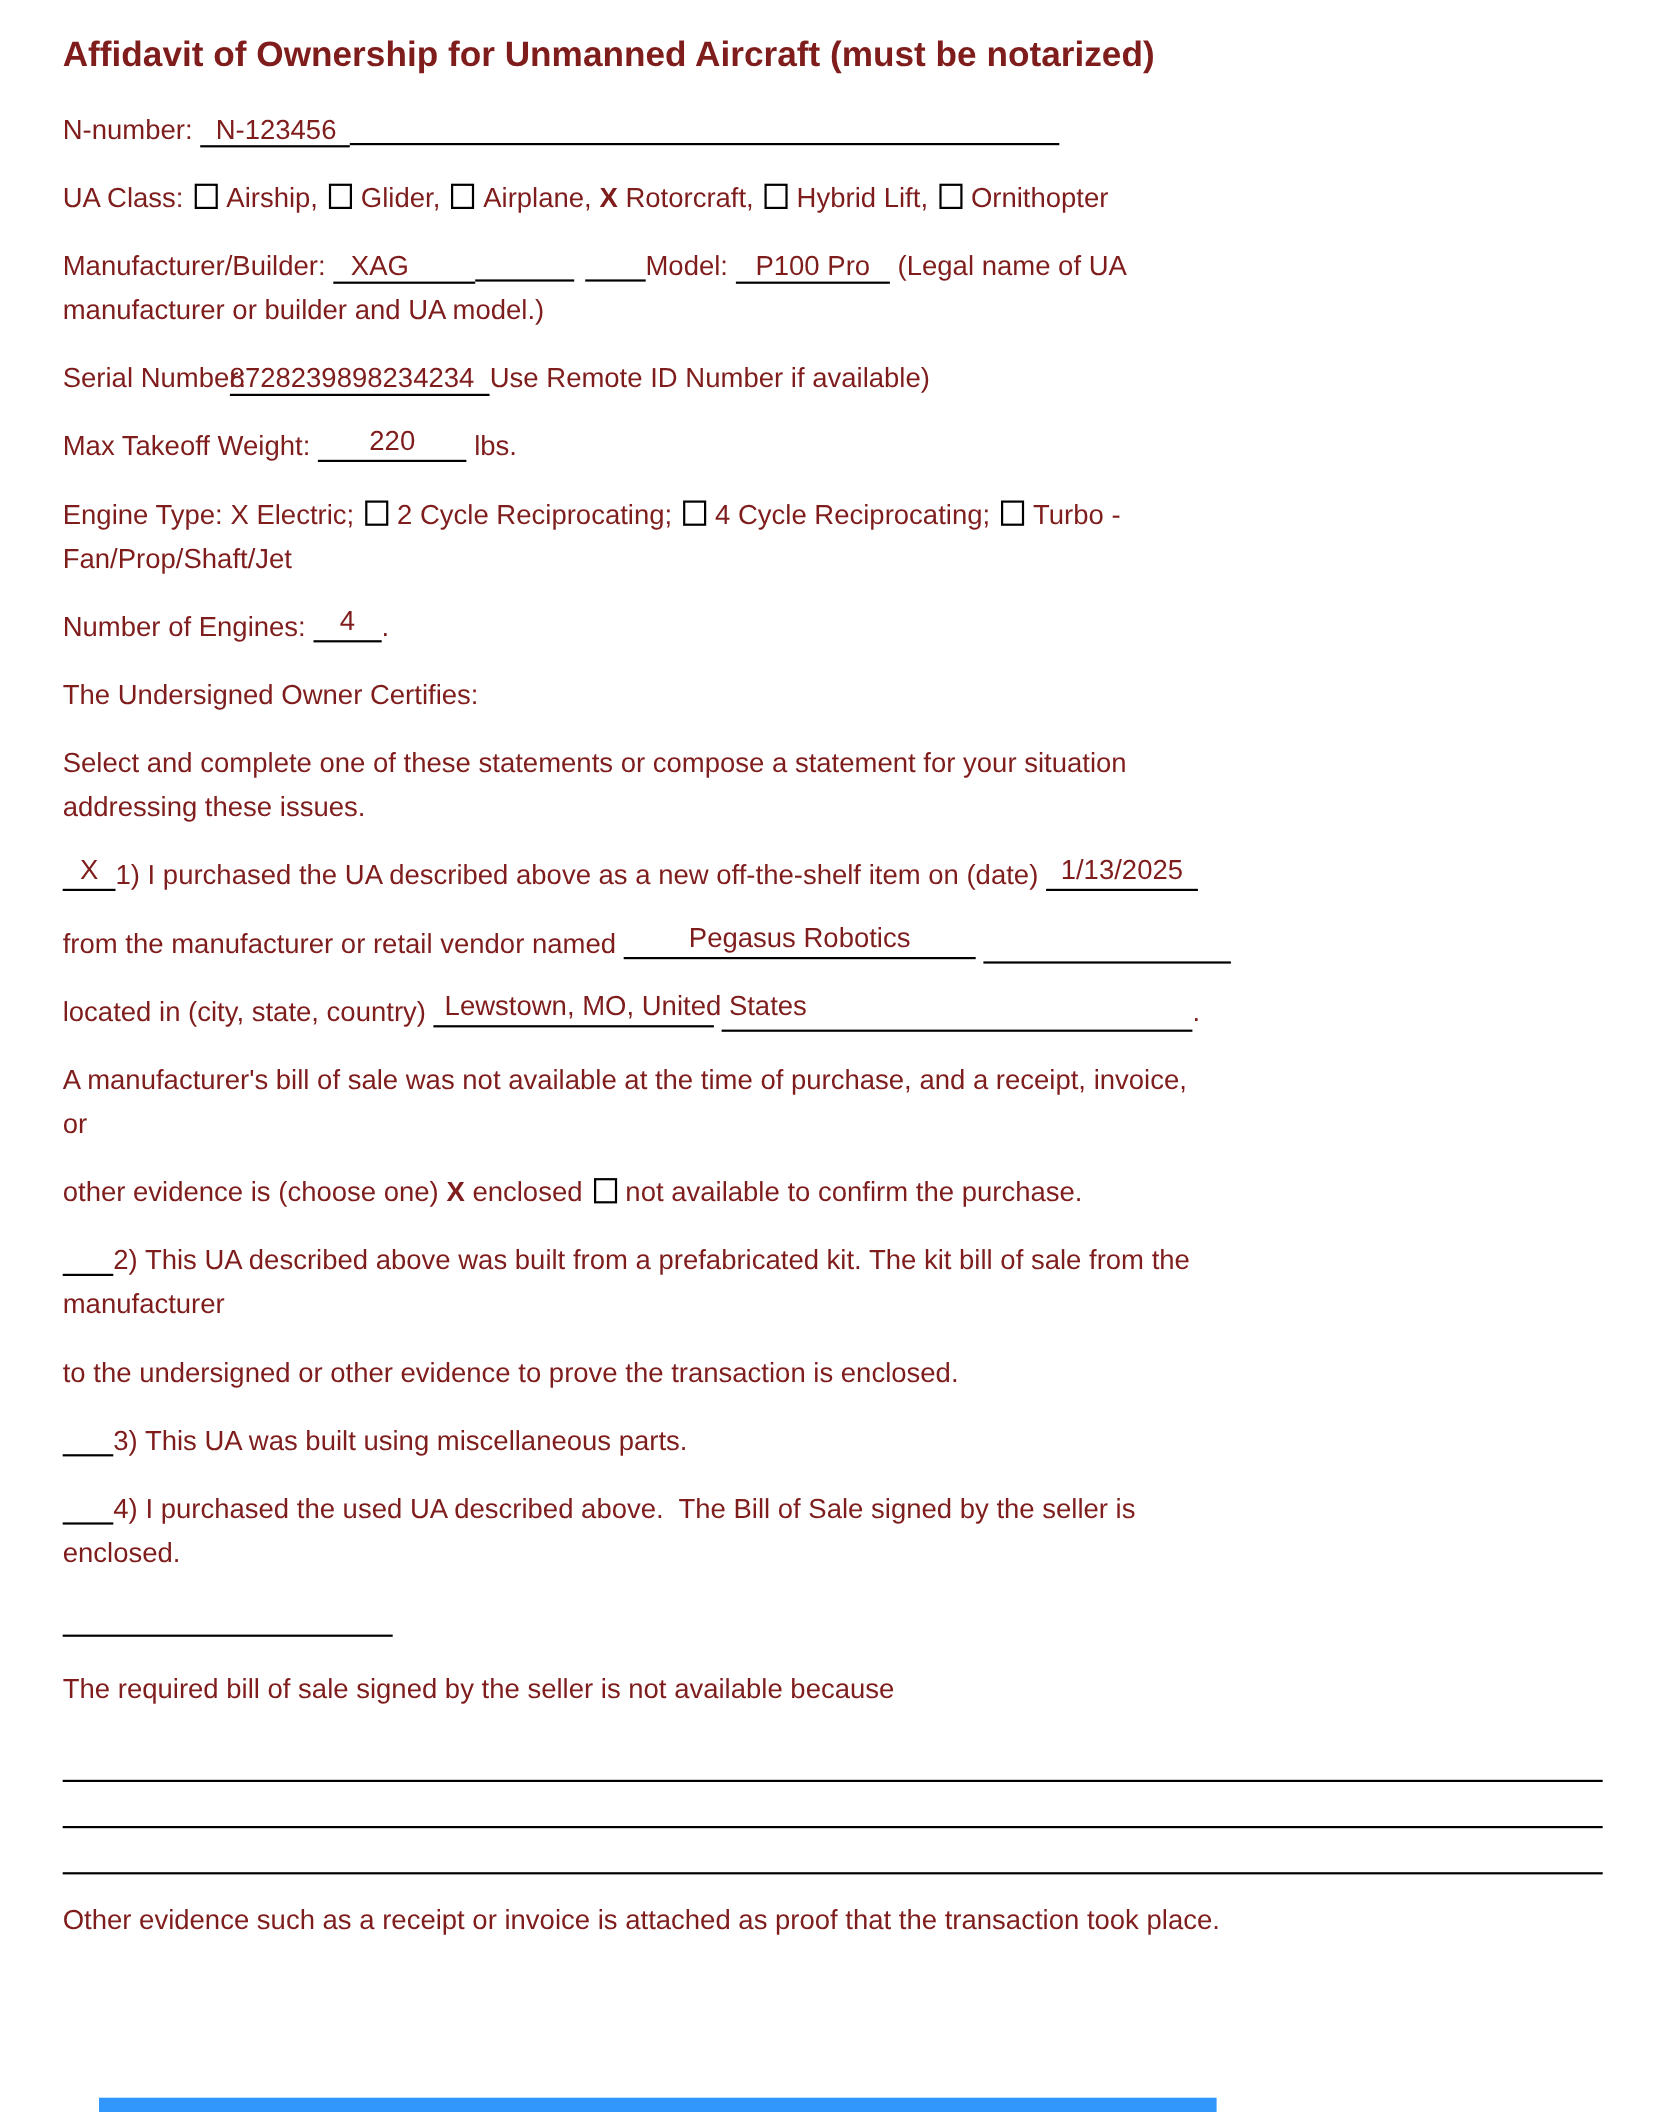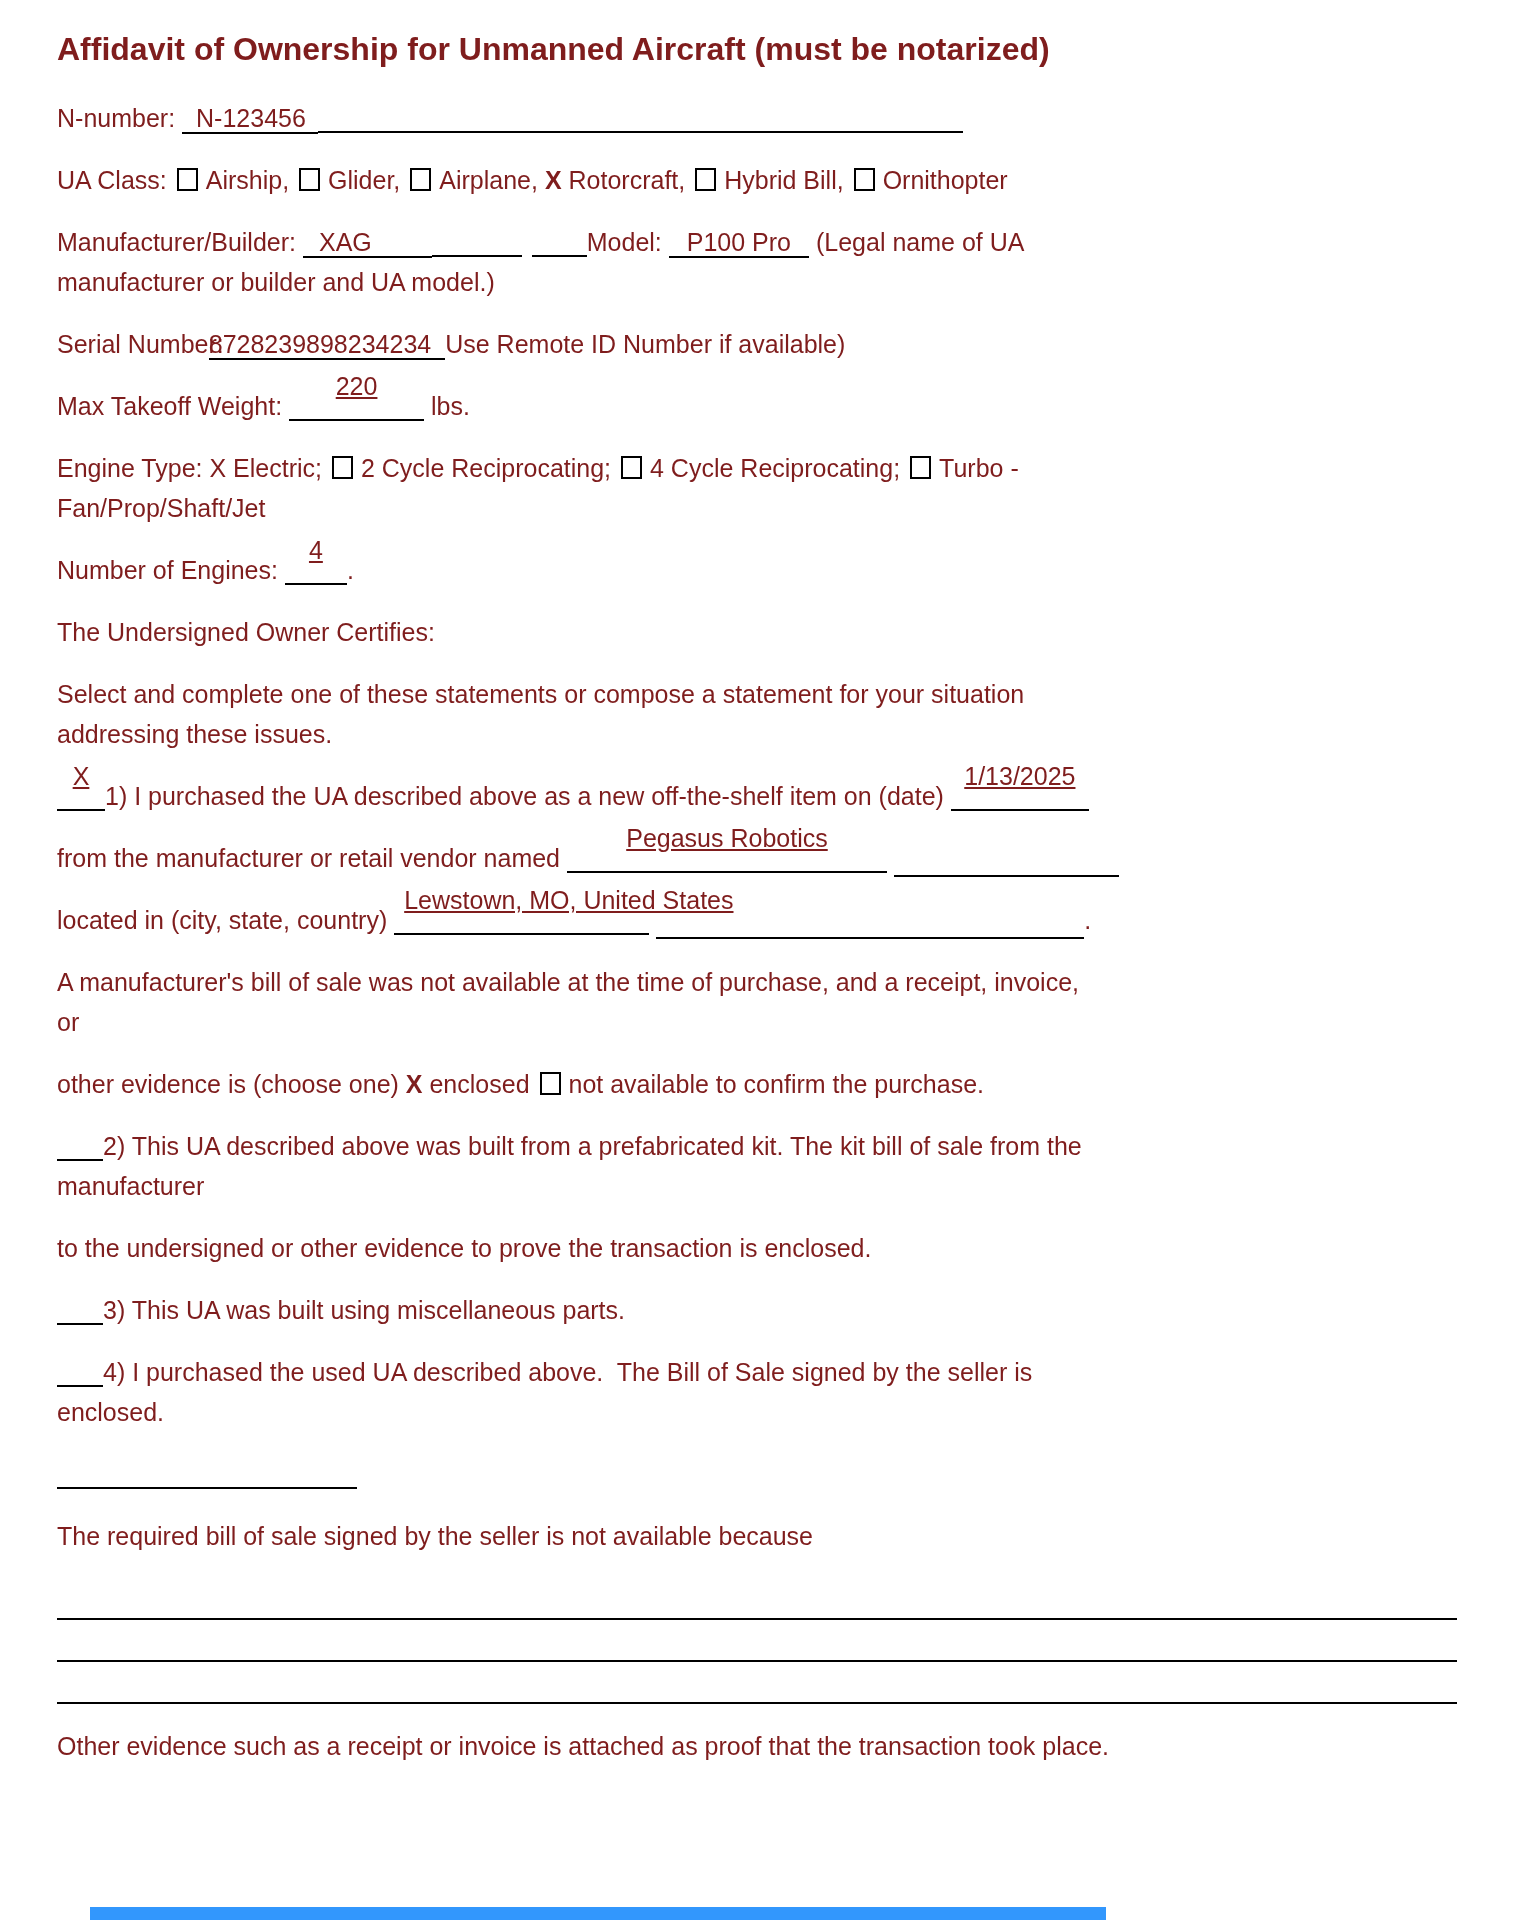--- a/index.html
+++ b/index.html
@@ -43,23 +43,23 @@
   }
   .blank.lower{vertical-align:-10px;}
   .gap{margin-right:10px;}
   
   .fill-above{
     position:relative;display:inline-block;height:1px;
     border-bottom:2px solid #000;
     vertical-align:-6px;
   }
   .fill-above .fill-text{
-    position:absolute;bottom:18px;left:50%;
+    position:absolute;bottom:2px;left:50%;
     transform:translateX(-50%);
-    white-space:nowrap;line-height:30px;text-decoration:underline;
+    white-space:nowrap;line-height:30px;
   }
   .fill-above .fill-text.from-left{
     left:10px;transform:none;
   }
   .blank-line-full{
     height:40px;border-bottom:2px solid #000;
     width:1400px;
   }
   .blank-full-group{margin:0 0 22px 0;}
   .sel-bar{
@@ -80,21 +80,21 @@
     <span class="on-line" style="padding:0 12px 0 14px;text-align:right;">N-123456</span><span class="blank" style="width:645px;"></span>
   </p>
 
   <p class="para">
     <span class="t">UA Class:</span>
     <span class="cb"></span><span class="t">Airship,</span>
     <span class="cb"></span><span class="t">Glider,</span>
     <span class="cb"></span><span class="t">Airplane,</span>
     <span class="bx">X</span>
     <span class="t">Rotorcraft,</span>
-    <span class="cb"></span><span class="t">Hybrid Bill,</span>
+    <span class="cb"></span><span class="t">Hybrid Lift,</span>
     <span class="cb"></span><span class="t">Ornithopter</span>
   </p>
 
   <p class="para">
     <span class="t">Manufacturer/Builder:</span>
     <span class="on-line" style="padding:0 60px 0 16px;">XAG</span><span class="blank gap" style="width:90px;"></span><span class="blank" style="width:55px;"></span><span class="t">Model:</span>
     <span class="on-line" style="padding:0 18px;">P100 Pro</span>
     <span class="t">(Legal name of UA</span><br>
     <span class="t">manufacturer or builder and UA model.)</span>
   </p>

